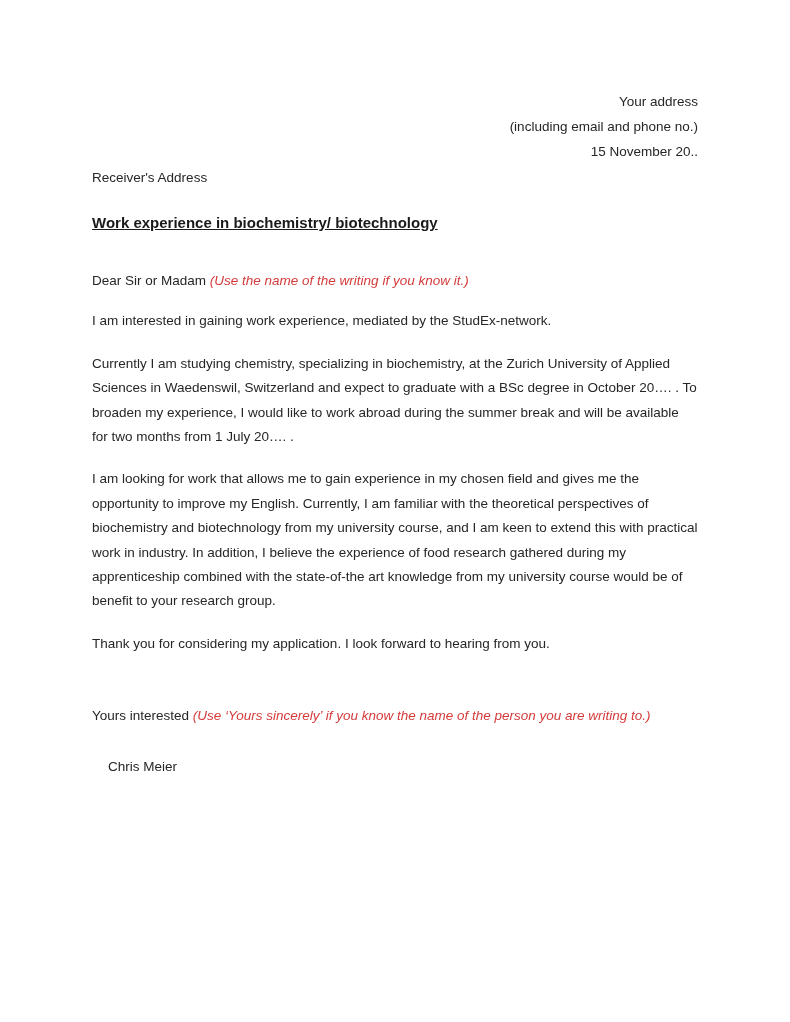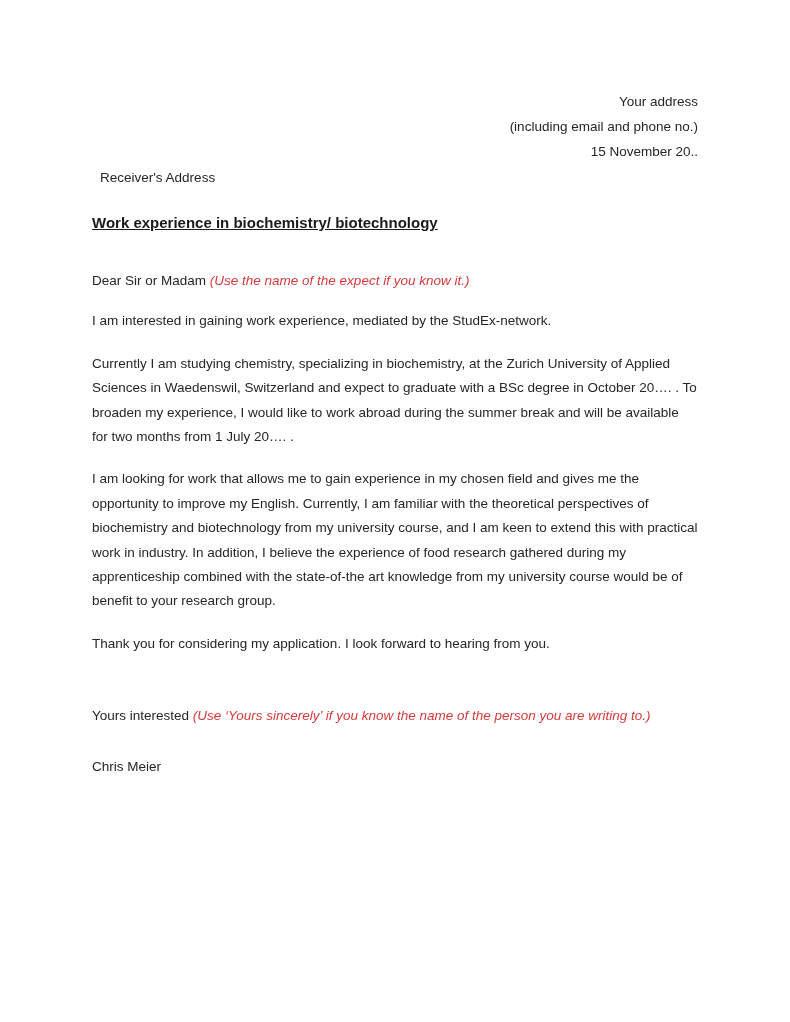--- a/index.html
+++ b/index.html
@@ -35,21 +35,21 @@
     color: #262626;
   }
   .date-line {
     text-align: right;
     font-size: 13.5px;
     line-height: 25px;
     color: #262626;
   }
   .receiver-block {
     position: absolute;
-    left: 8px;
+    left: 0;
     top: 165px;
     text-align: left;
     font-size: 13.5px;
     line-height: 25px;
     color: #262626;
   }
 
   
   .subject {
     margin-top: 48px;
@@ -72,20 +72,21 @@
     margin-top: 18px;
   }
   .salutation {
     margin-top: 35px;
   }
   .closing {
     margin-top: 48px;
   }
   .signature {
     margin-top: 26px;
+    margin-left: 16px;
   }
   .note {
     color: #d43b3b;
     font-style: italic;
   }
 </style>
 </head>
 <body>
 
 <div class="page">
@@ -98,21 +99,21 @@
 
     <div class="receiver-block">
       <div>Receiver's Address</div>
     </div>
 
     <div class="date-line">15 November 20..</div>
 
     <div class="subject">Work experience in biochemistry/ biotechnology</div>
 
     <div class="para salutation">
-      <span>Dear Sir or Madam </span><span class="note">(Use the name of the expect if you know it.)</span>
+      <span>Dear Sir or Madam </span><span class="note">(Use the name of the writing if you know it.)</span>
     </div>
 
     <div class="para">I am interested in gaining work experience, mediated by the StudEx-network.</div>
 
     <div class="para tight">Currently I am studying chemistry, specializing in biochemistry, at the Zurich University of Applied Sciences in Waedenswil, Switzerland and expect to graduate with a BSc degree in October 20…. . To broaden my experience, I would like to work abroad during the summer break and will be available for two months from 1 July 20…. .</div>
 
     <div class="para tight">I am looking for work that allows me to gain experience in my chosen field and gives me the opportunity to improve my English. Currently, I am familiar with the theoretical perspectives of biochemistry and biotechnology from my university course, and I am keen to extend this with practical work in industry. In addition, I believe the experience of food research gathered during my apprenticeship combined with the state-of-the art knowledge from my university course would be of benefit to your research group.</div>
 
     <div class="para tight">Thank you for considering my application. I look forward to hearing from you.</div>
 

